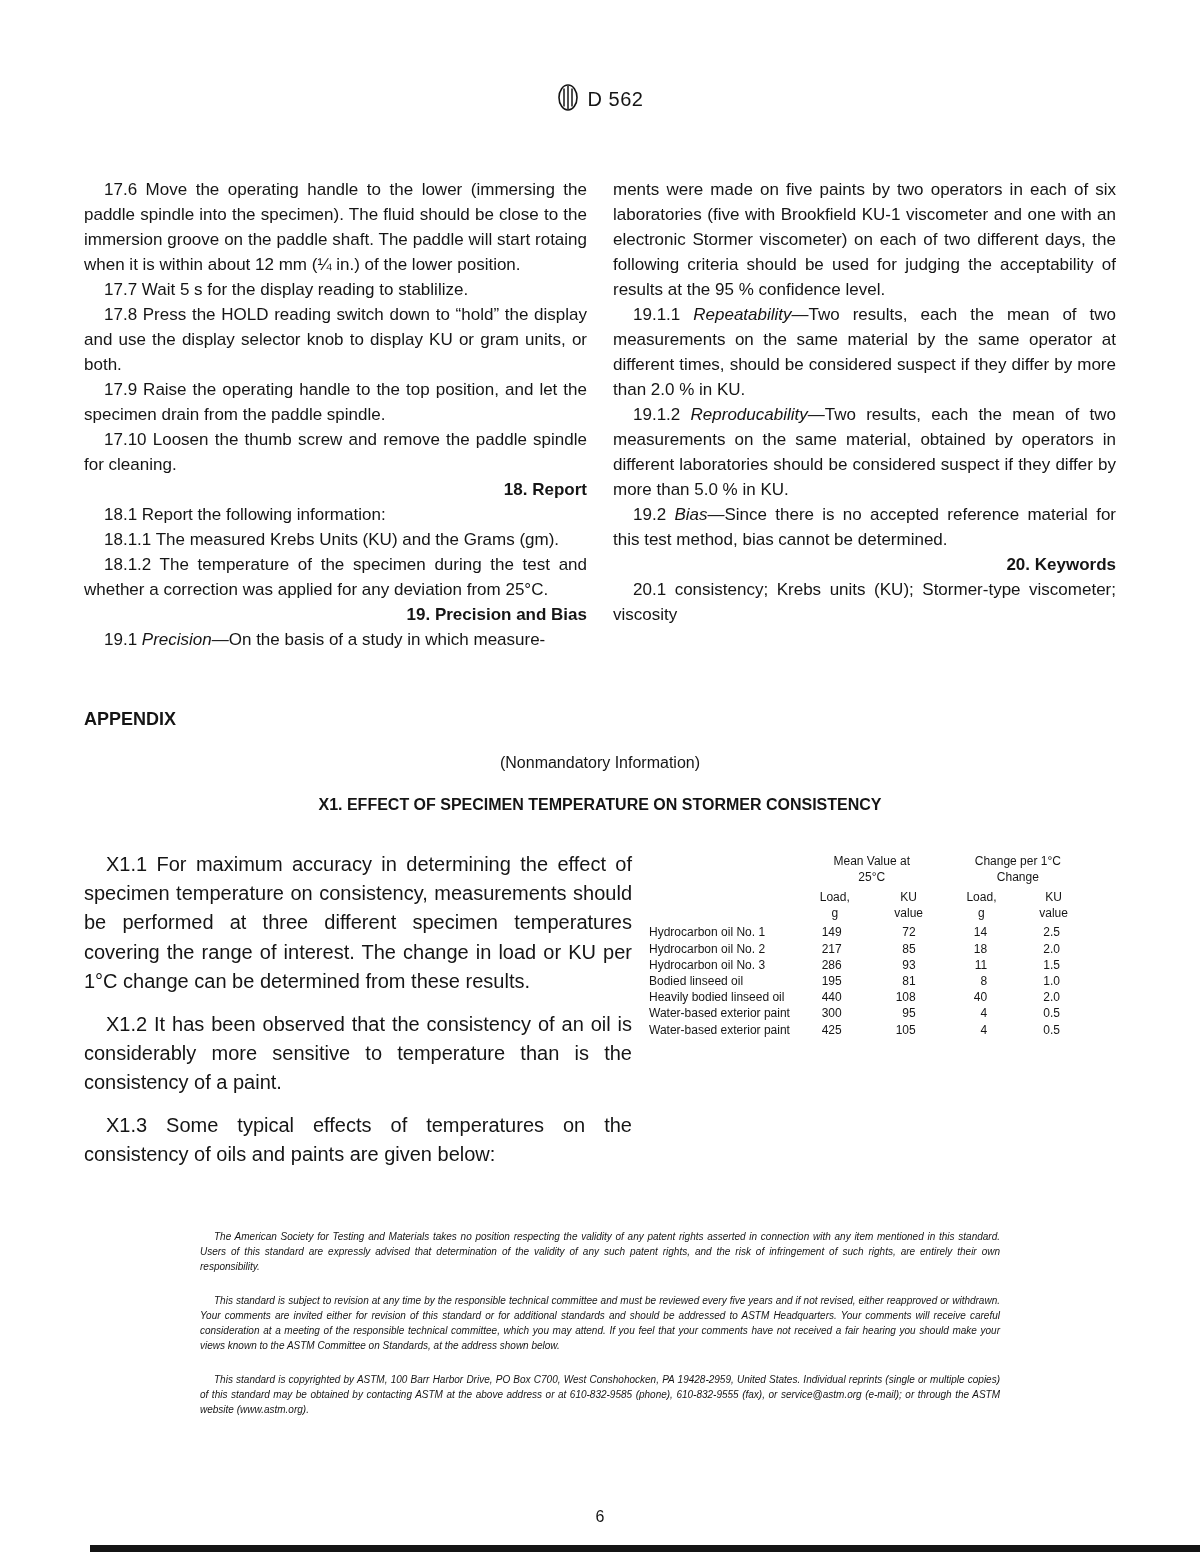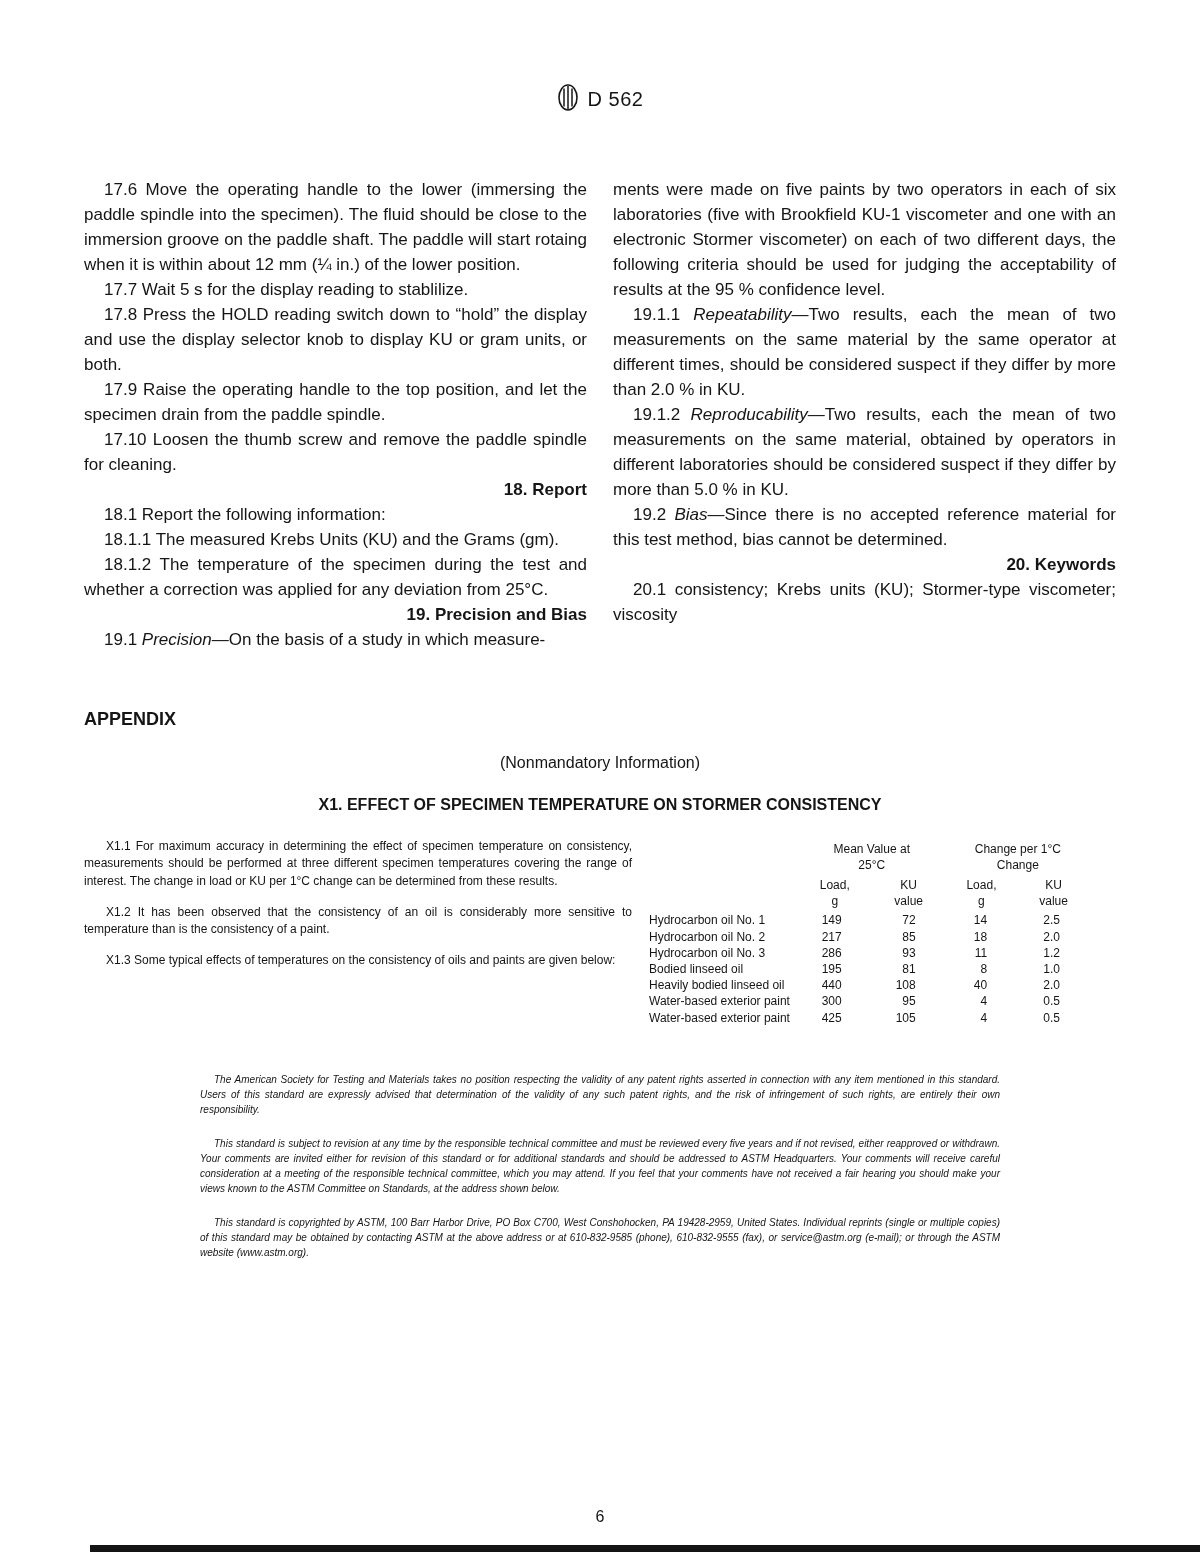--- a/index.html
+++ b/index.html
@@ -22,24 +22,24 @@
   .two-col { display:flex; gap:26px; }
   .col { flex:1; font-size:17px; line-height:1.47; text-align:justify;margin-top:37px; }
   .col p { margin:0; }
   p.indent { text-indent:20px; }
   .sec-heading { font-weight:bold; text-align:right; margin:13px 0 6px 0; }
   i.term { font-style:italic; }
 
   .appendix { margin-top:56px; }
   .appendix-title { font-weight:bold; font-size:18px; margin-bottom:24px; }
   .appendix-subtitle { text-align:center; font-size:16px; margin-bottom:24px; }
-  .appendix-section-title { text-align:center; font-weight:bold; font-size:16px; margin-bottom:24px; }
+  .appendix-section-title { text-align:center; font-weight:bold; font-size:16px; margin-bottom:36px; }
 
   .appendix-cols { display:flex; gap:4px; }
-  .appendix-text { width:548px; font-size:12px; line-height:1.47; text-align:justify; }
+  .appendix-text { width:548px; font-size:20px; line-height:1.47; text-align:justify; }
   .appendix-text p { margin:0 0 13px 0; text-indent:22px; }
   .appendix-table-wrap { flex:1; padding:2px 26px 0 10px; }
 
   table.appendix-table { border-collapse:collapse; width:100%; font-size:12px; line-height:1.35; }
   table.appendix-table th {
     font-weight:normal; text-align:center; white-space:pre-line;
     vertical-align:bottom; padding:1px 3px 3px 3px;
   }
   table.appendix-table td { padding:0 3px; }
   table.appendix-table td.name { text-align:left; width:196px; }
@@ -141,21 +141,21 @@
               <td class="num">217</td>
               <td class="num">85</td>
               <td class="num">18</td>
               <td class="num">2.0</td>
             </tr>
             <tr>
               <td class="name">Hydrocarbon oil No. 3</td>
               <td class="num">286</td>
               <td class="num">93</td>
               <td class="num">11</td>
-              <td class="num">1.2</td>
+              <td class="num">1.5</td>
             </tr>
             <tr>
               <td class="name">Bodied linseed oil</td>
               <td class="num">195</td>
               <td class="num">81</td>
               <td class="num">8</td>
               <td class="num">1.0</td>
             </tr>
             <tr>
               <td class="name">Heavily bodied linseed oil</td>

